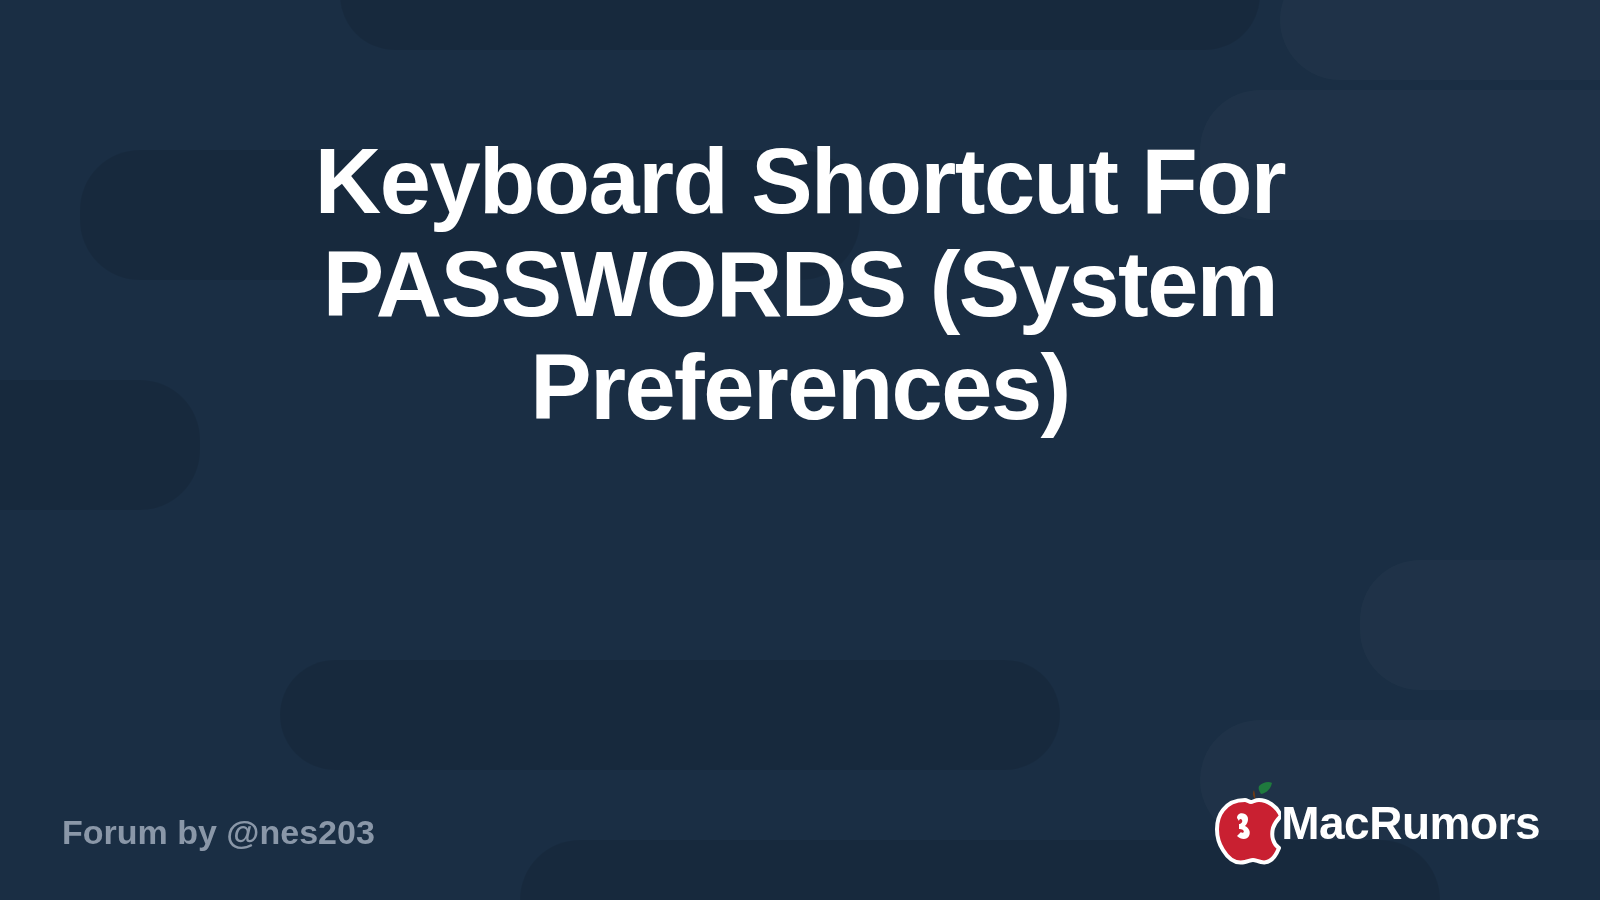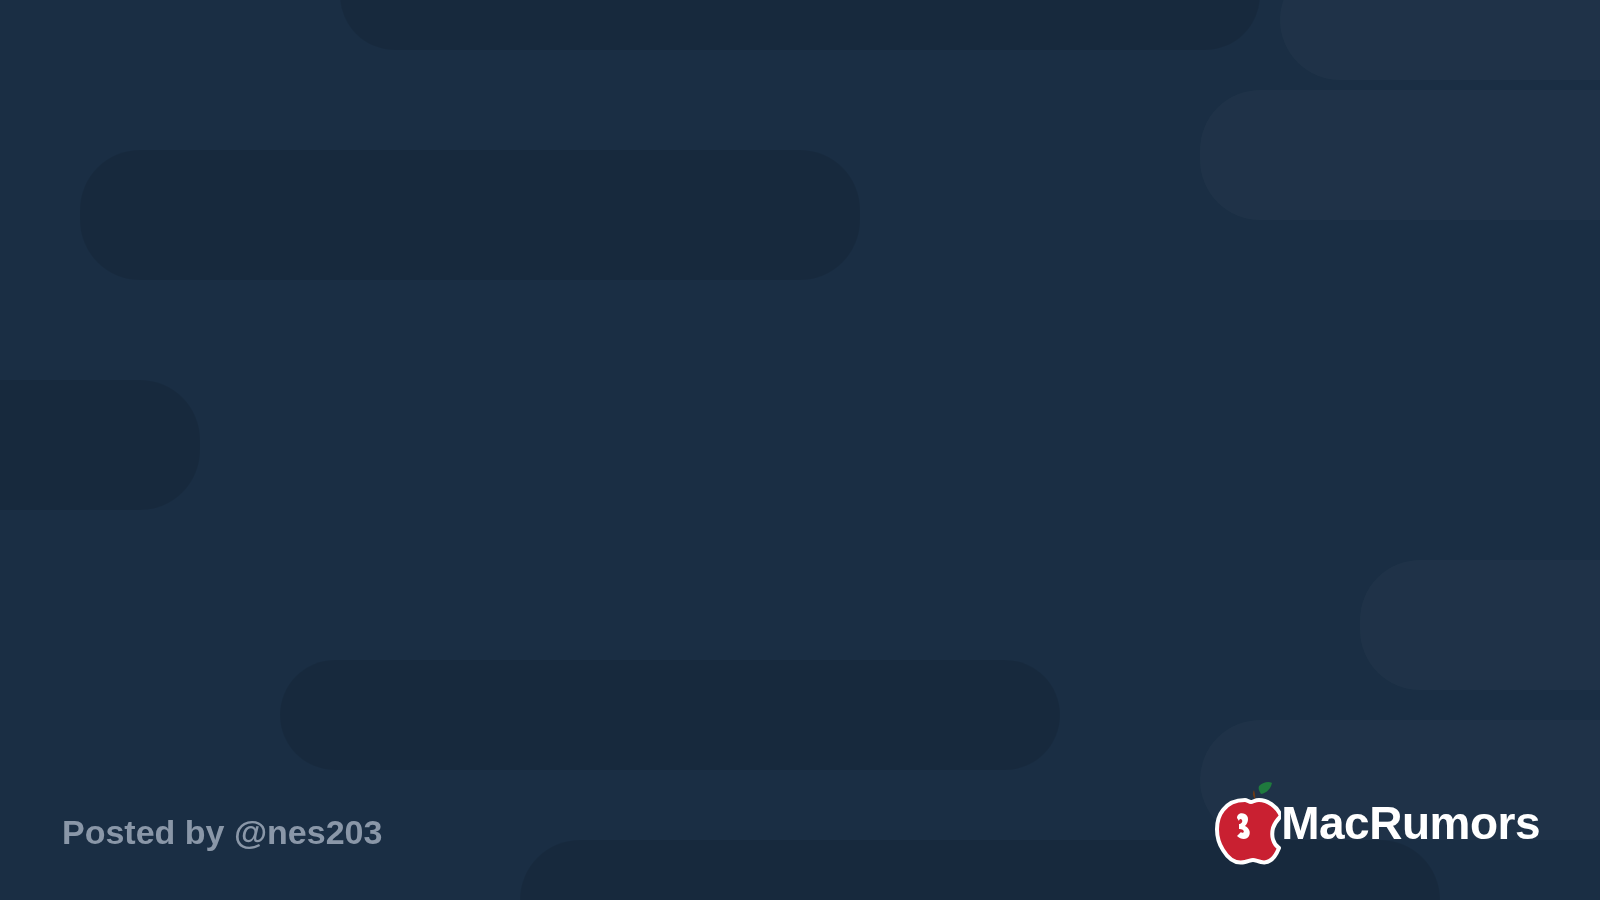--- a/index.html
+++ b/index.html
@@ -73,23 +73,24 @@
   <div class="bubble light" style="left:1200px; top:90px;   width:560px; height:130px;"></div>
   <div class="bubble dark" style="left:80px;   top:150px;  width:780px; height:130px;"></div>
   <div class="bubble dark" style="left:-260px; top:380px;  width:460px; height:130px;"></div>
   <div class="bubble light" style="left:1360px; top:560px;  width:460px; height:130px;"></div>
   <div class="bubble dark" style="left:280px;  top:660px;  width:780px; height:110px;"></div>
   <div class="bubble light" style="left:1200px; top:720px;  width:520px; height:120px;"></div>
   <div class="bubble dark" style="left:520px;  top:840px;  width:920px; height:120px;"></div>
 </div>
 
 <div class="content">
+  <h1 class="title">Keyboard Shortcut For PASSWORDS (System Preferences)</h1>
 </div>
 
-<div class="posted-by">Posted by @nes203</div>
+<div class="posted-by">Forum by @nes203</div>
 
 <div class="brand">
   <svg class="apple-logo" viewBox="0 0 72 86">
     <path d="M50 6 C54 2 60 1 63 3 C62 8 58 13 52 14 C50 11 49 8 50 6 Z" fill="#1f7a3e"></path>
     <path d="M45 10 C45 10 47 17 46 19 C44 17 43 13 45 10 Z" fill="#6b3a17"></path>
     <path d="M36 20
              C28 20 20 22 14 30
              C6 40 6 58 14 70
              C20 80 28 84 36 82
              C40 81 42 80 44 80

